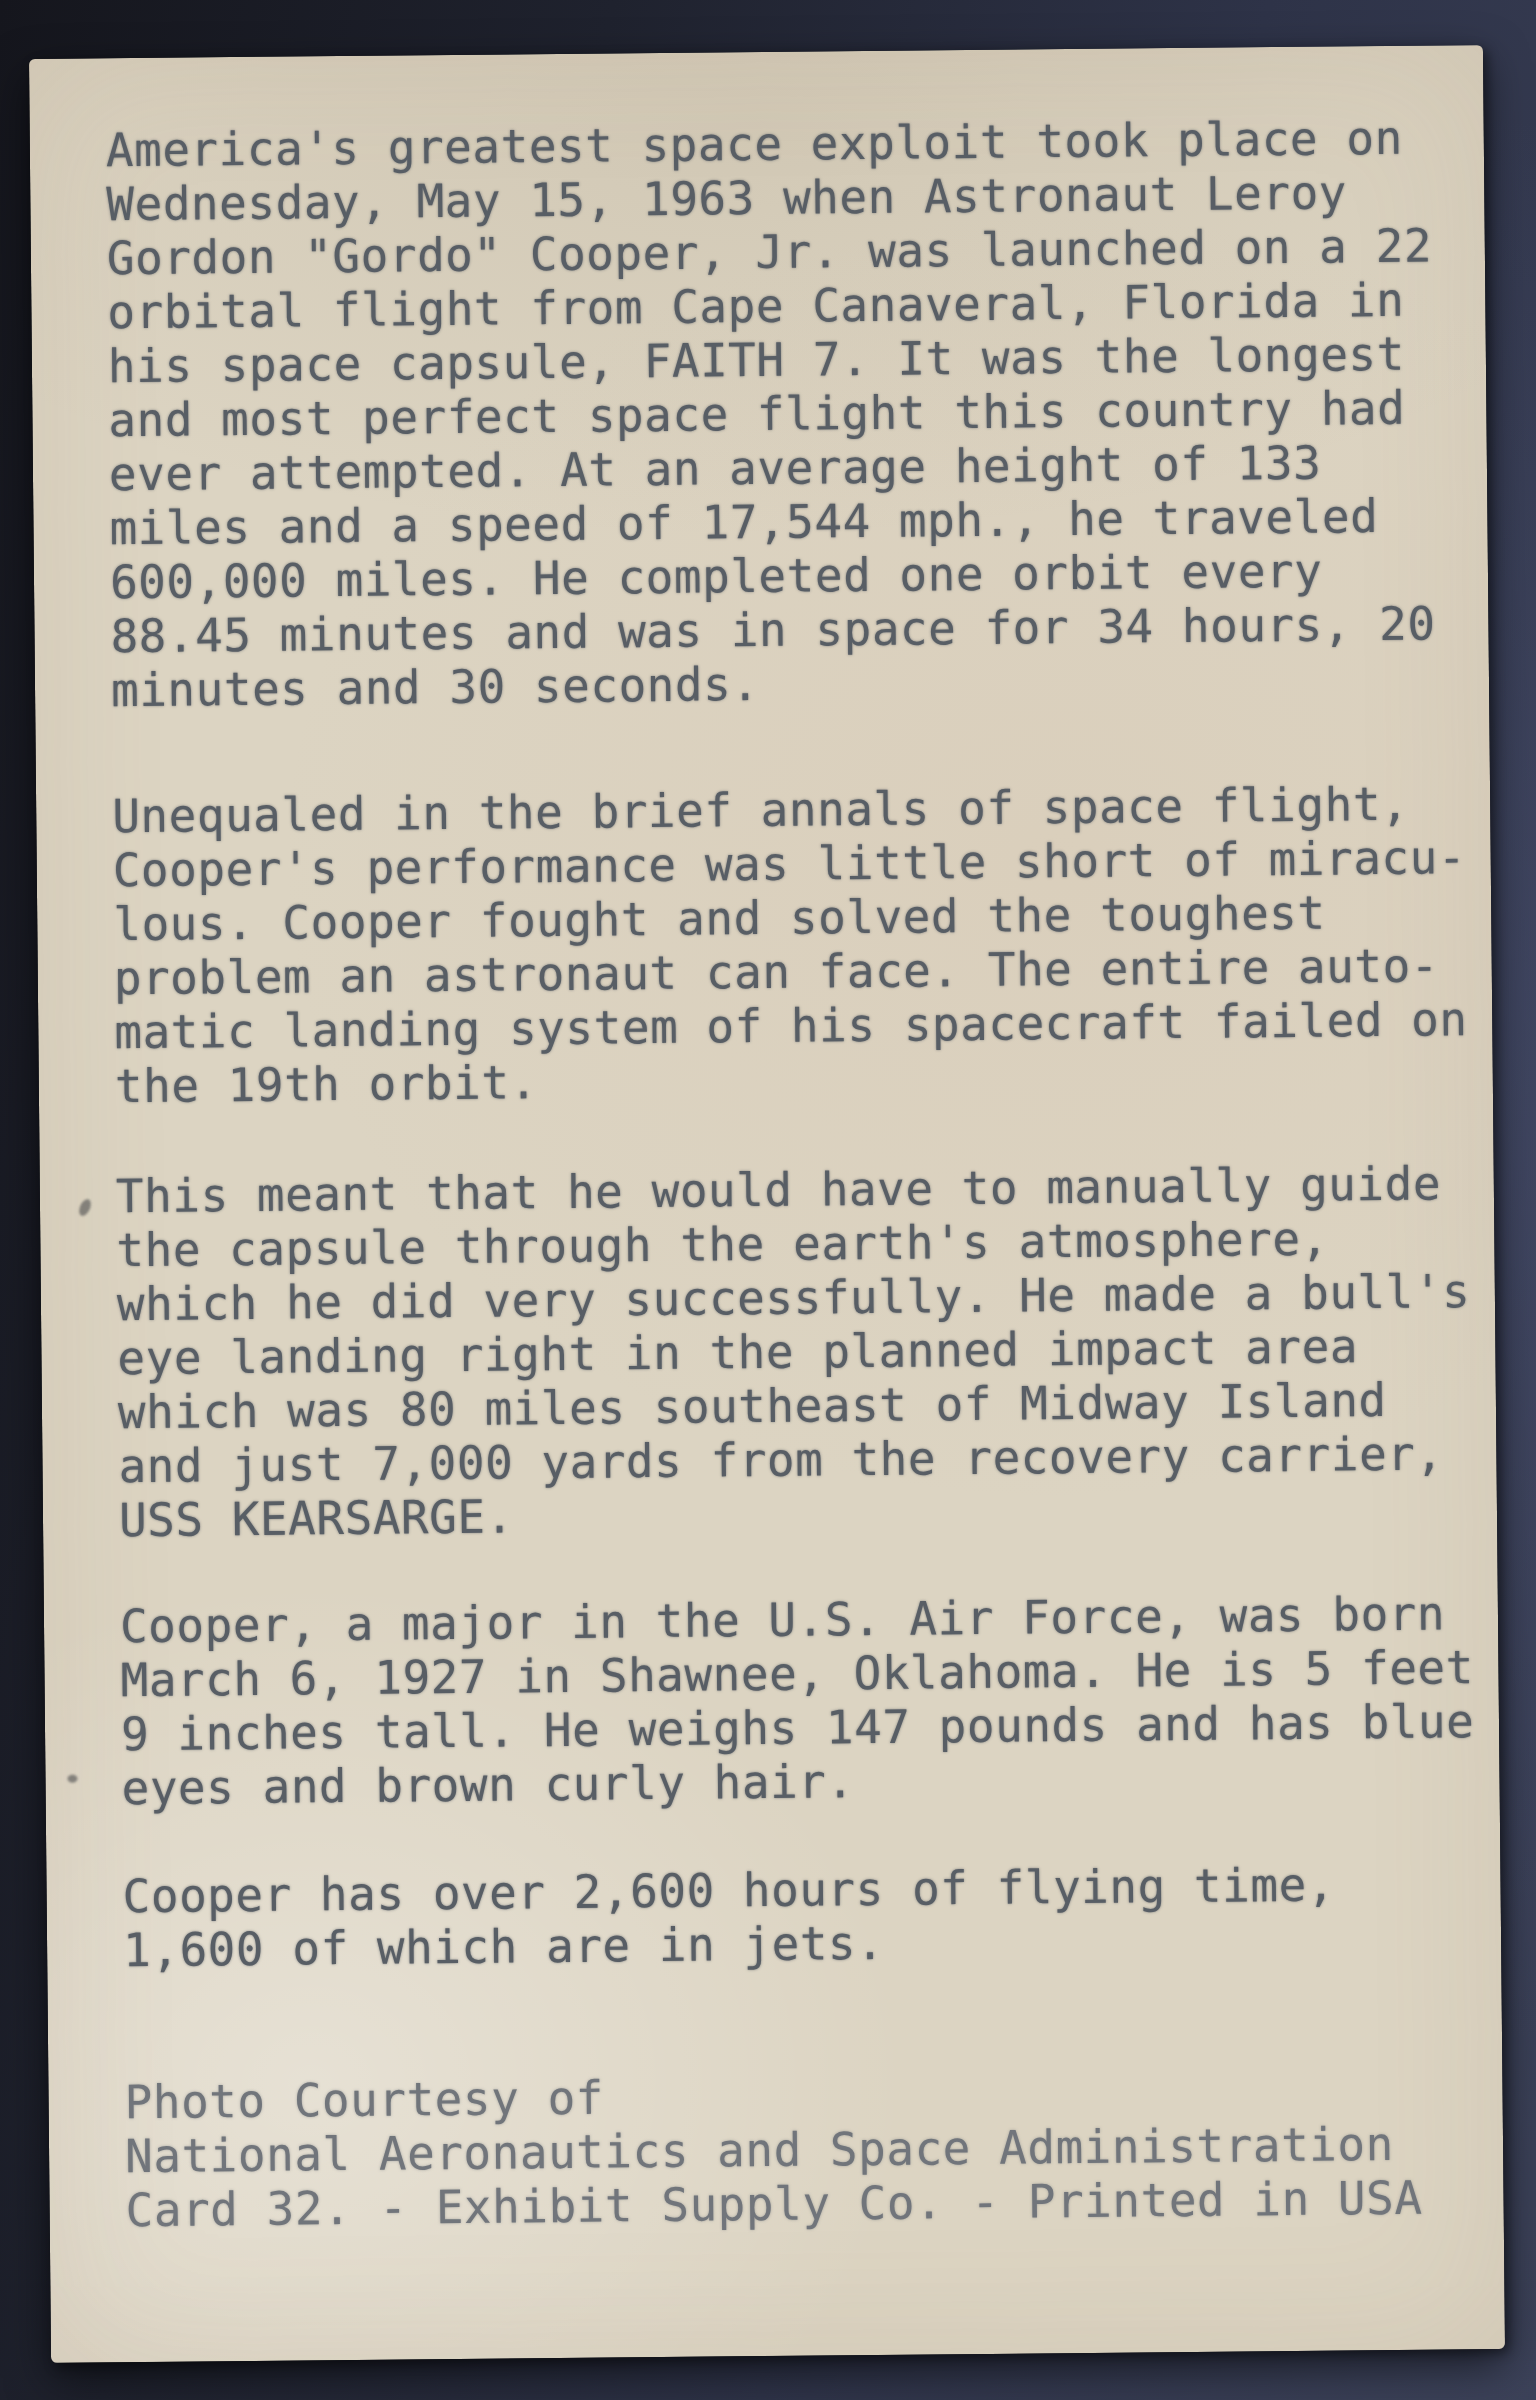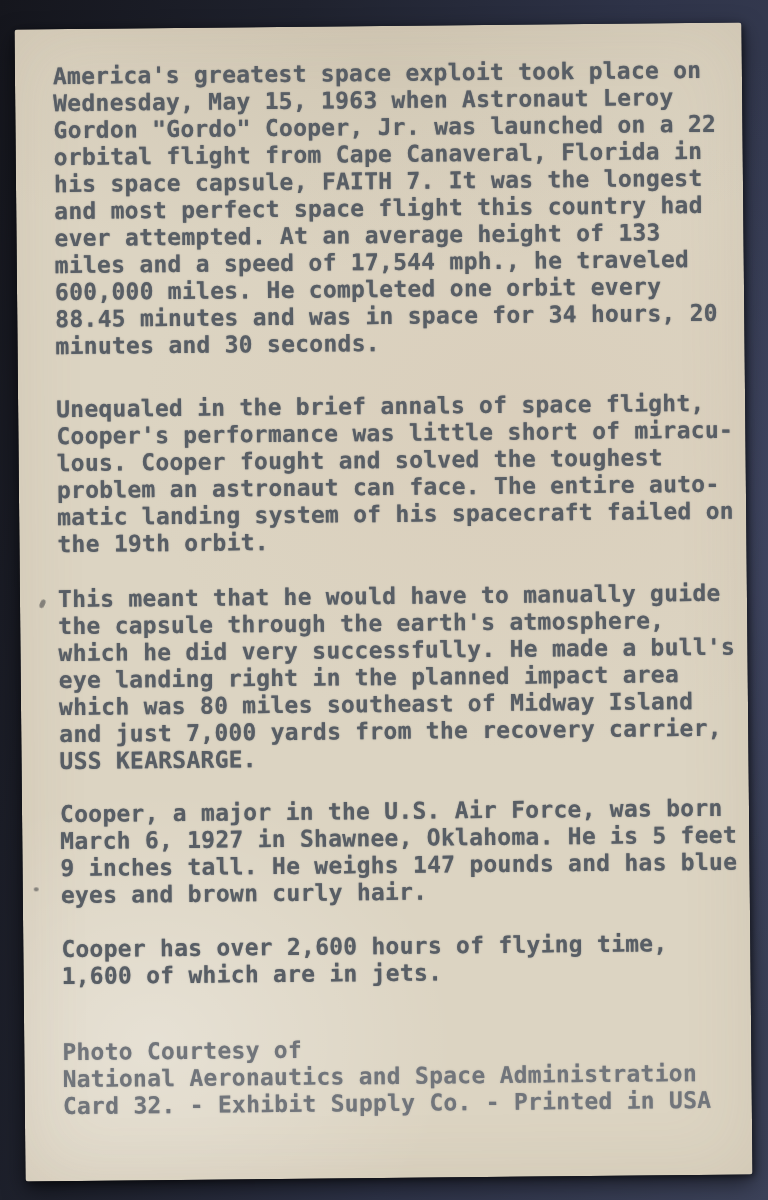--- a/index.html
+++ b/index.html
@@ -11,21 +11,20 @@
     font-family: "DejaVu Sans Mono", "Liberation Mono", monospace;
   }
   .photo {
     position: relative;
     width: 768px;
     height: 1200px;
     background:
       radial-gradient(ellipse 900px 700px at 85% 45%, rgba(90,98,140,0.28), transparent 70%),
       linear-gradient(102deg, #15161d 0%, #1f222e 30%, #2e3348 62%, #3c4259 100%);
     overflow: hidden;
-    font-weight: bold;
   }
   .card {
     position: absolute;
     left: 20px;
     top: 26px;
     width: 727px;
     height: 1152px;
     background:
       radial-gradient(ellipse 500px 420px at 18% 88%, rgba(255,255,255,0.30), transparent 60%),
       radial-gradient(ellipse 600px 500px at 70% 35%, rgba(205,175,150,0.14), transparent 65%),

